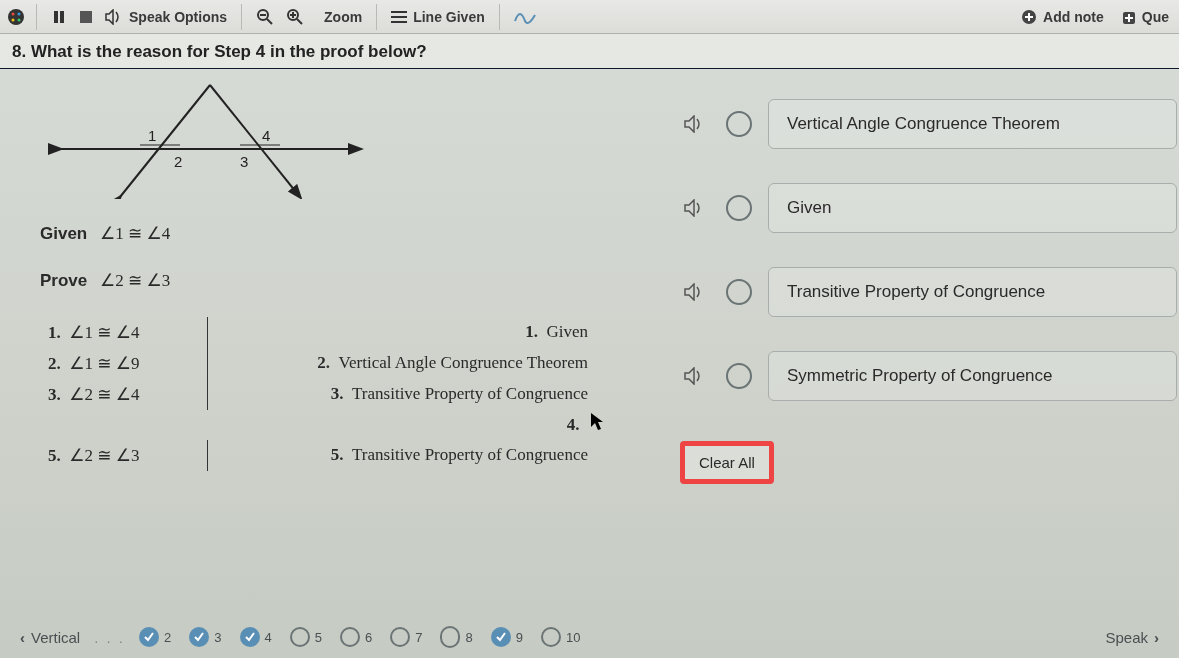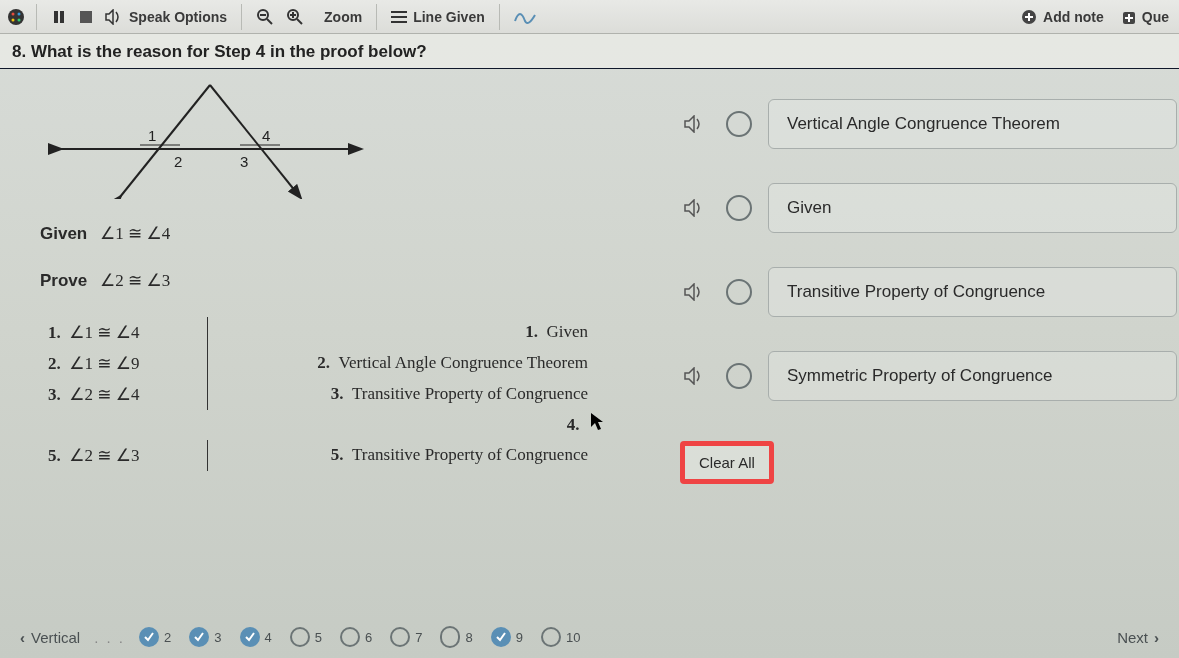--- a/index.html
+++ b/index.html
@@ -391,16 +391,16 @@
         </span>
         <span>9</span>
       </div>
       <div class="qnum">
         <span class="c open"></span>
         <span>10</span>
       </div>
     </div>
   <div class="spacer"></div>
   <div class="nav-btn">
-    <span>Next</span>
+    <span>Speak</span>
     <span style="font-weight:bold;">›</span>
   </div>
 </div>
 
 </body></html>

